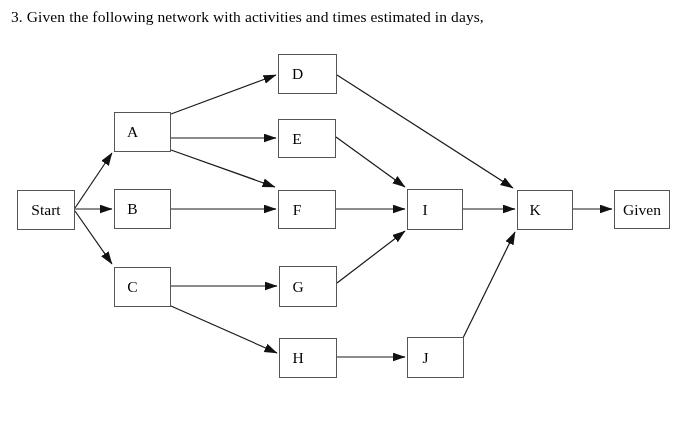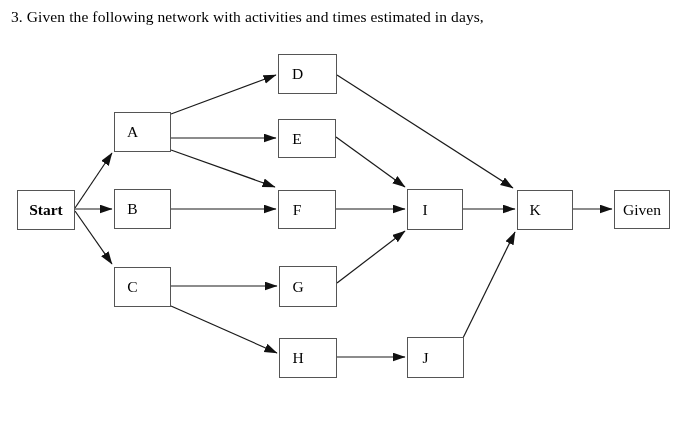--- a/index.html
+++ b/index.html
@@ -84,21 +84,21 @@
           <line x1="336" y1="137" x2="405" y2="187" stroke="#1a1a1a" stroke-width="1.2" marker-end="url(#arrow)"></line>
           <line x1="336" y1="209" x2="405" y2="209" stroke="#1a1a1a" stroke-width="1.2" marker-end="url(#arrow)"></line>
           <line x1="337" y1="283" x2="405" y2="231" stroke="#1a1a1a" stroke-width="1.2" marker-end="url(#arrow)"></line>
           <line x1="337" y1="357" x2="405" y2="357" stroke="#1a1a1a" stroke-width="1.2" marker-end="url(#arrow)"></line>
           <line x1="463" y1="209" x2="515" y2="209" stroke="#1a1a1a" stroke-width="1.2" marker-end="url(#arrow)"></line>
           <line x1="463" y1="338" x2="515" y2="232" stroke="#1a1a1a" stroke-width="1.2" marker-end="url(#arrow)"></line>
           <line x1="573" y1="209" x2="612" y2="209" stroke="#1a1a1a" stroke-width="1.2" marker-end="url(#arrow)"></line>
         </g>
     </svg>
     <div id="nodes">
-        <div class="node" style="left: 17px; top: 190px; width: 58px; height: 40px; font-weight: bold;">
+        <div class="node" style="left: 17px; top: 190px; width: 58px; height: 40px;">
           <span>Start</span>
         </div>
         <div class="node single" style="left: 114px; top: 112px; width: 57px; height: 40px;">
           <span>A</span>
         </div>
         <div class="node single" style="left: 114px; top: 189px; width: 57px; height: 40px;">
           <span>B</span>
         </div>
         <div class="node single" style="left: 114px; top: 267px; width: 57px; height: 40px;">
           <span>C</span>

